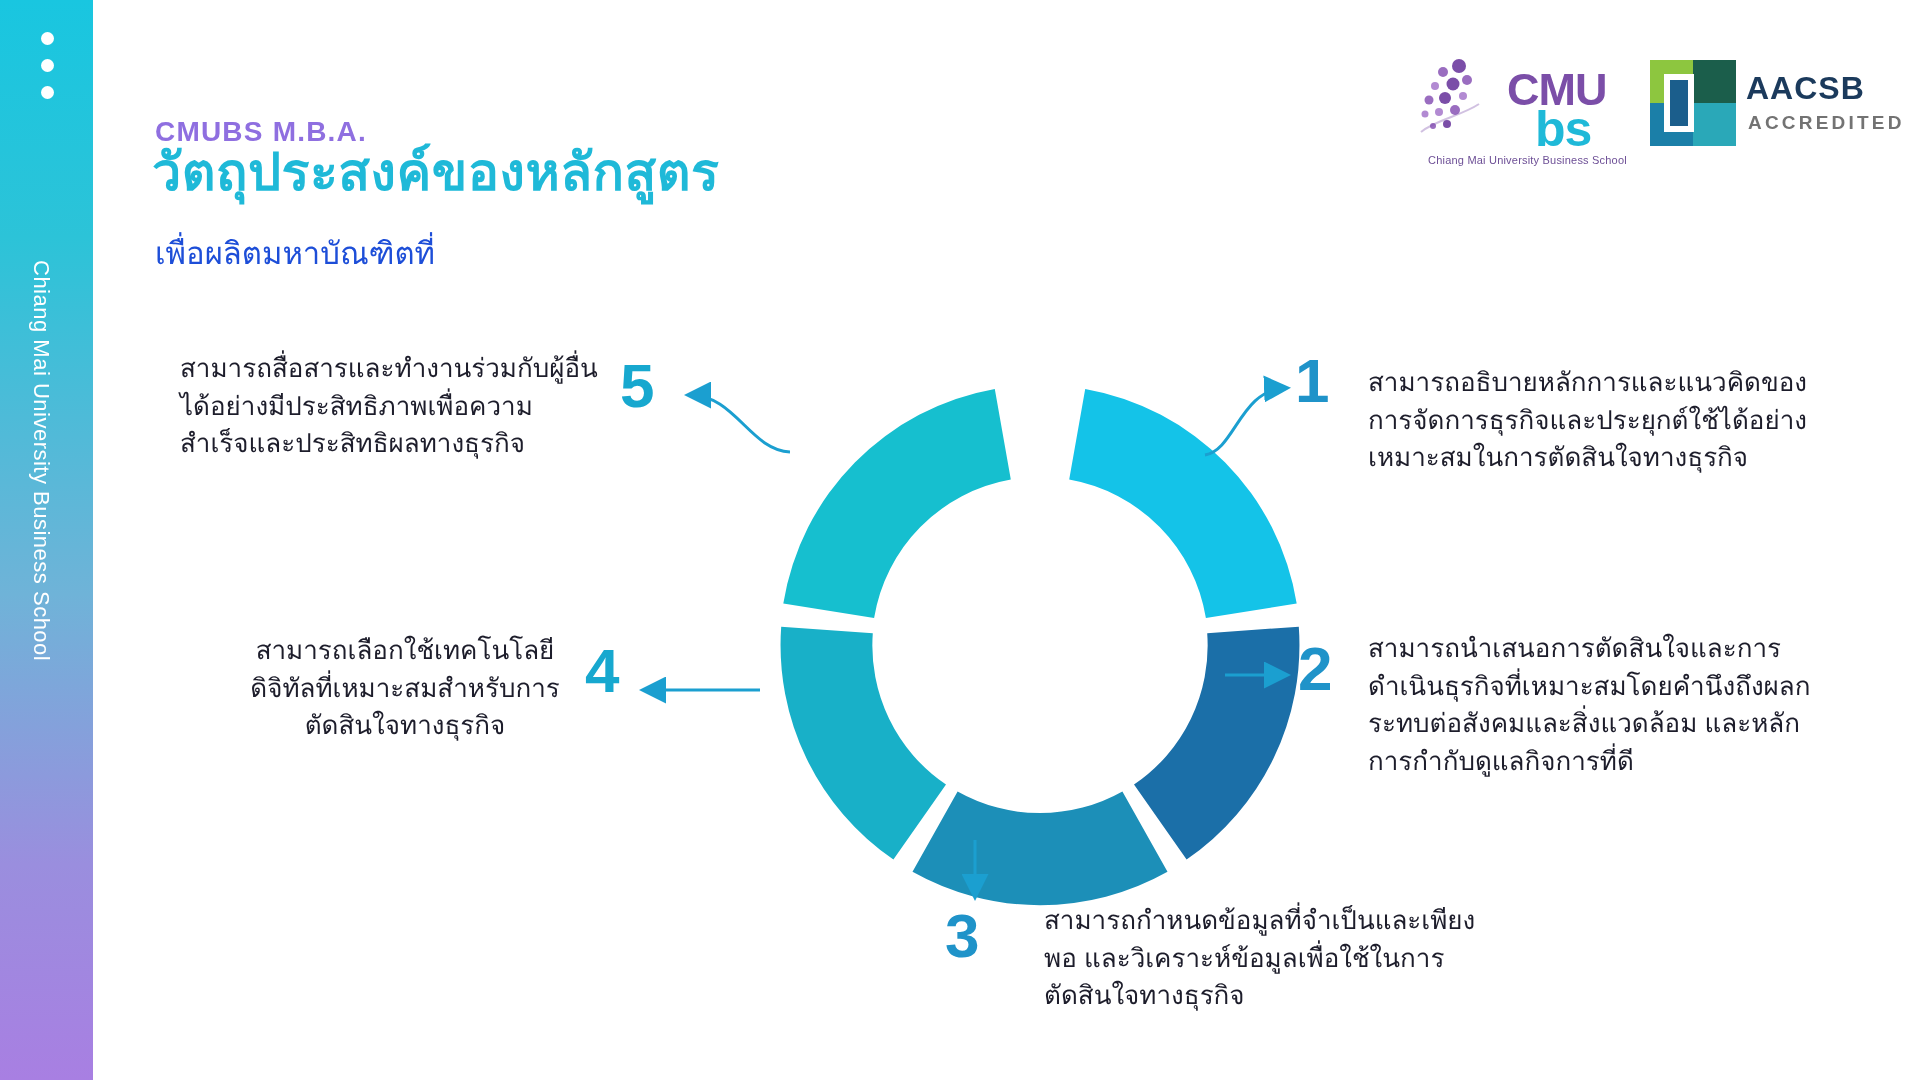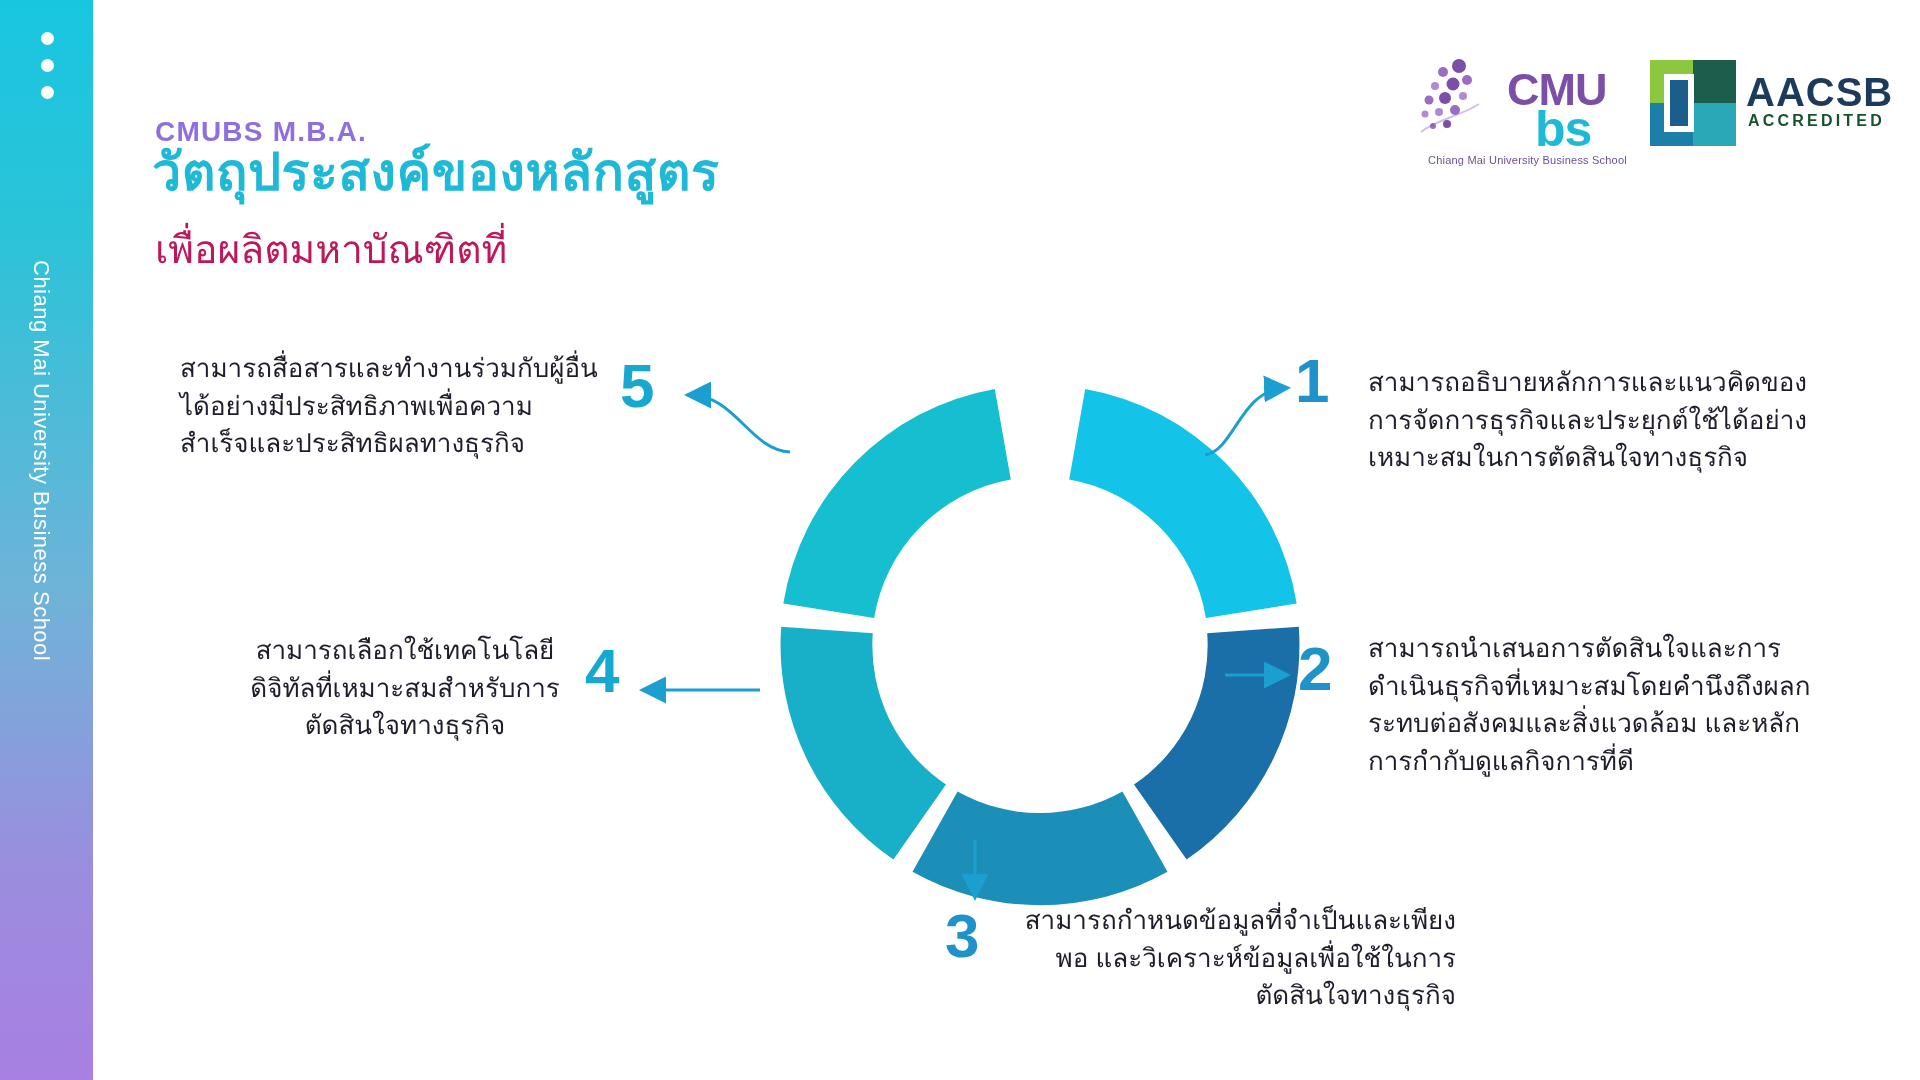--- a/index.html
+++ b/index.html
@@ -67,23 +67,23 @@
     top: 130px;
     font-size: 52px;
     font-weight: 700;
     color: #1fb9d8;
     letter-spacing: 0.5px;
     font-family: Liberation Serif, serif;
   }
   .subtitle {
     position: absolute;
     left: 155px;
-    top: 218px;
-    font-size: 39px;
-    color: #be185d;
+    top: 228px;
+    font-size: 31px;
+    color: #1d4ed8;
   }
 
   
   .cmubs-logo {
     position: absolute;
     left: 1415px;
     top: 58px;
     width: 225px;
     height: 115px;
   }
@@ -128,32 +128,32 @@
     position: absolute;
     left: 1650px;
     top: 60px;
     width: 215px;
     height: 86px;
   }
   .aacsb-logo .word {
     position: absolute;
     left: 96px;
     top: 10px;
-    font-size: 40px;
+    font-size: 32px;
     font-weight: 700;
     color: #1b3a5c;
     letter-spacing: 1px;
   }
   .aacsb-logo .sub {
     position: absolute;
     left: 98px;
     top: 52px;
-    font-size: 16px;
-    font-weight: 700;
-    color: #14532d;
+    font-size: 19px;
+    font-weight: 700;
+    color: #737373;
     letter-spacing: 3.2px;
   }
 
   
   .donut-wrap {
     position: absolute;
     left: 755px;
     top: 360px;
     width: 570px;
     height: 570px;
@@ -177,21 +177,21 @@
   .txt {
     position: absolute;
     font-size: 26px;
     line-height: 1.45;
     color: #1d1d2b;
   }
   .txt-5 { left: 180px; top: 350px; width: 420px; text-align: left; }
   .txt-4 { left: 235px; top: 632px; width: 340px; text-align: center; }
   .txt-1 { left: 1368px; top: 364px; width: 470px; }
   .txt-2 { left: 1368px; top: 630px; width: 450px; }
-  .txt-3 { left: 1006px; top: 902px; width: 450px; text-align: right; }
+  .txt-3 { left: 1044px; top: 902px; width: 450px; }
 
   
   .arrows {
     position: absolute;
     left: 0;
     top: 0;
     width: 1920px;
     height: 1080px;
     pointer-events: none;
   }

